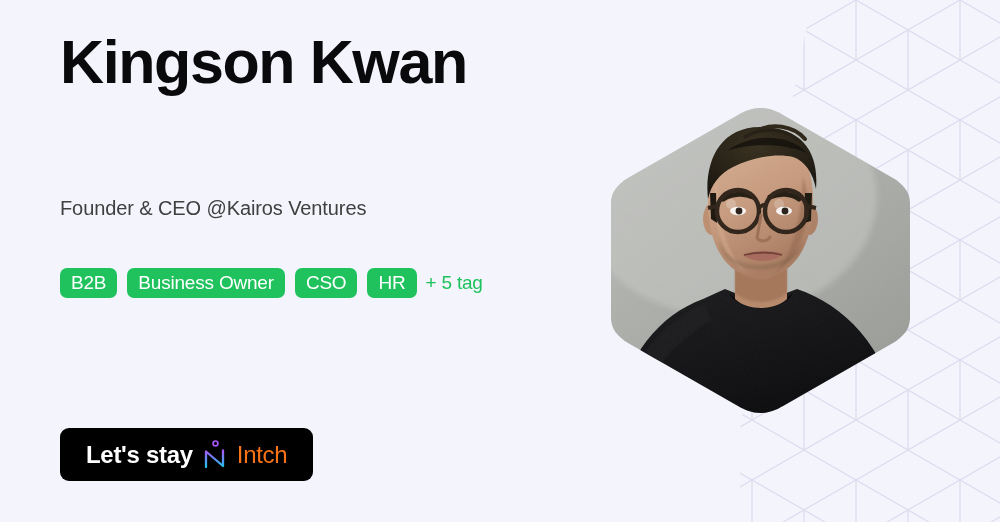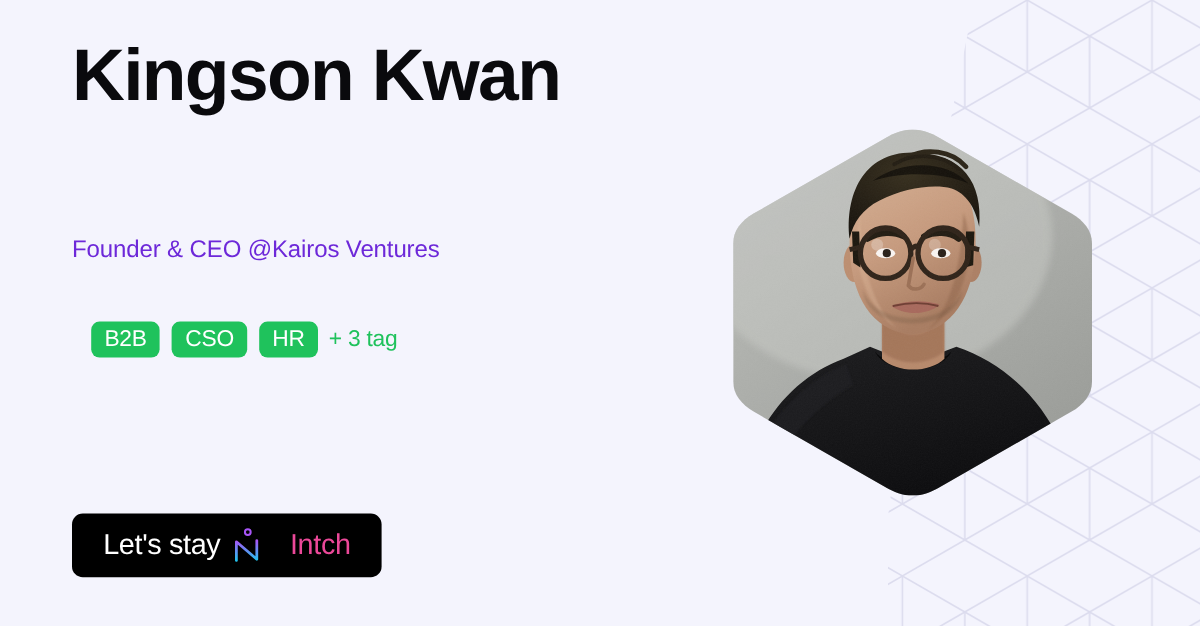--- a/index.html
+++ b/index.html
@@ -66,28 +66,28 @@
     white-space: pre-line;
   }
 
   .person-headline {
     position: absolute;
     top: 197px;
     left: 0;
     font-size: 20px;
     font-weight: 400;
     letter-spacing: -0.1px;
-    color: #6d28d9;
+    color: #404040;
   }
 
   
   .tag-wrap {
     position: absolute;
     top: 268px;
-    left: 16px;
+    left: 0;
     width: 500px;
     display: flex;
     flex-wrap: wrap;
     gap: 9px 10px;
   }
 
   .tag {
     display: inline-flex;
     align-items: center;
     justify-content: center;
@@ -126,30 +126,30 @@
     background: #000000;
     color: #ffffff;
     display: inline-flex;
     align-items: center;
     gap: 9px;
     cursor: pointer;
     font-family: "Liberation Sans", sans-serif;
   }
   .cta-label {
     font-size: 24px;
-    font-weight: 400;
+    font-weight: 700;
     letter-spacing: -0.3px;
     color: #ffffff;
   }
   .cta-brand {
     font-size: 24px;
     font-weight: 500;
     letter-spacing: -0.3px;
-    color: #ec4899;
-    margin-left: 14px;
+    color: #f97316;
+    margin-left: 0;
   }
   .cta-logo {
     width: 26px;
     height: 30px;
     display: block;
     flex: 0 0 auto;
   }
 
   
   .avatar-wrap {
@@ -326,23 +326,24 @@
   </div>
 
   <div class="left-col">
 
     <h1 class="person-name">Kingson Kwan</h1>
 
     <p class="person-headline">Founder &amp; CEO @Kairos Ventures</p>
 
     <div class="tag-wrap">
       <span class="tag">B2B</span>
+      <span class="tag">Business Owner</span>
       <span class="tag">CSO</span>
       <span class="tag">HR</span>
-      <span class="tag-more">+ 3 tag</span>
+      <span class="tag-more">+ 5 tag</span>
     </div>
 
     <button class="cta-button">
       <span class="cta-label">Let's stay</span>
       <span>
         <svg class="cta-logo" viewBox="0 0 26 30" xmlns="http://www.w3.org/2000/svg" aria-hidden="true">
           <defs>
             <linearGradient id="ngrad" x1="0.5" y1="0" x2="0.5" y2="1">
               <stop offset="0%" stop-color="#a855f7"></stop>
               <stop offset="100%" stop-color="#22c3ee"></stop>

